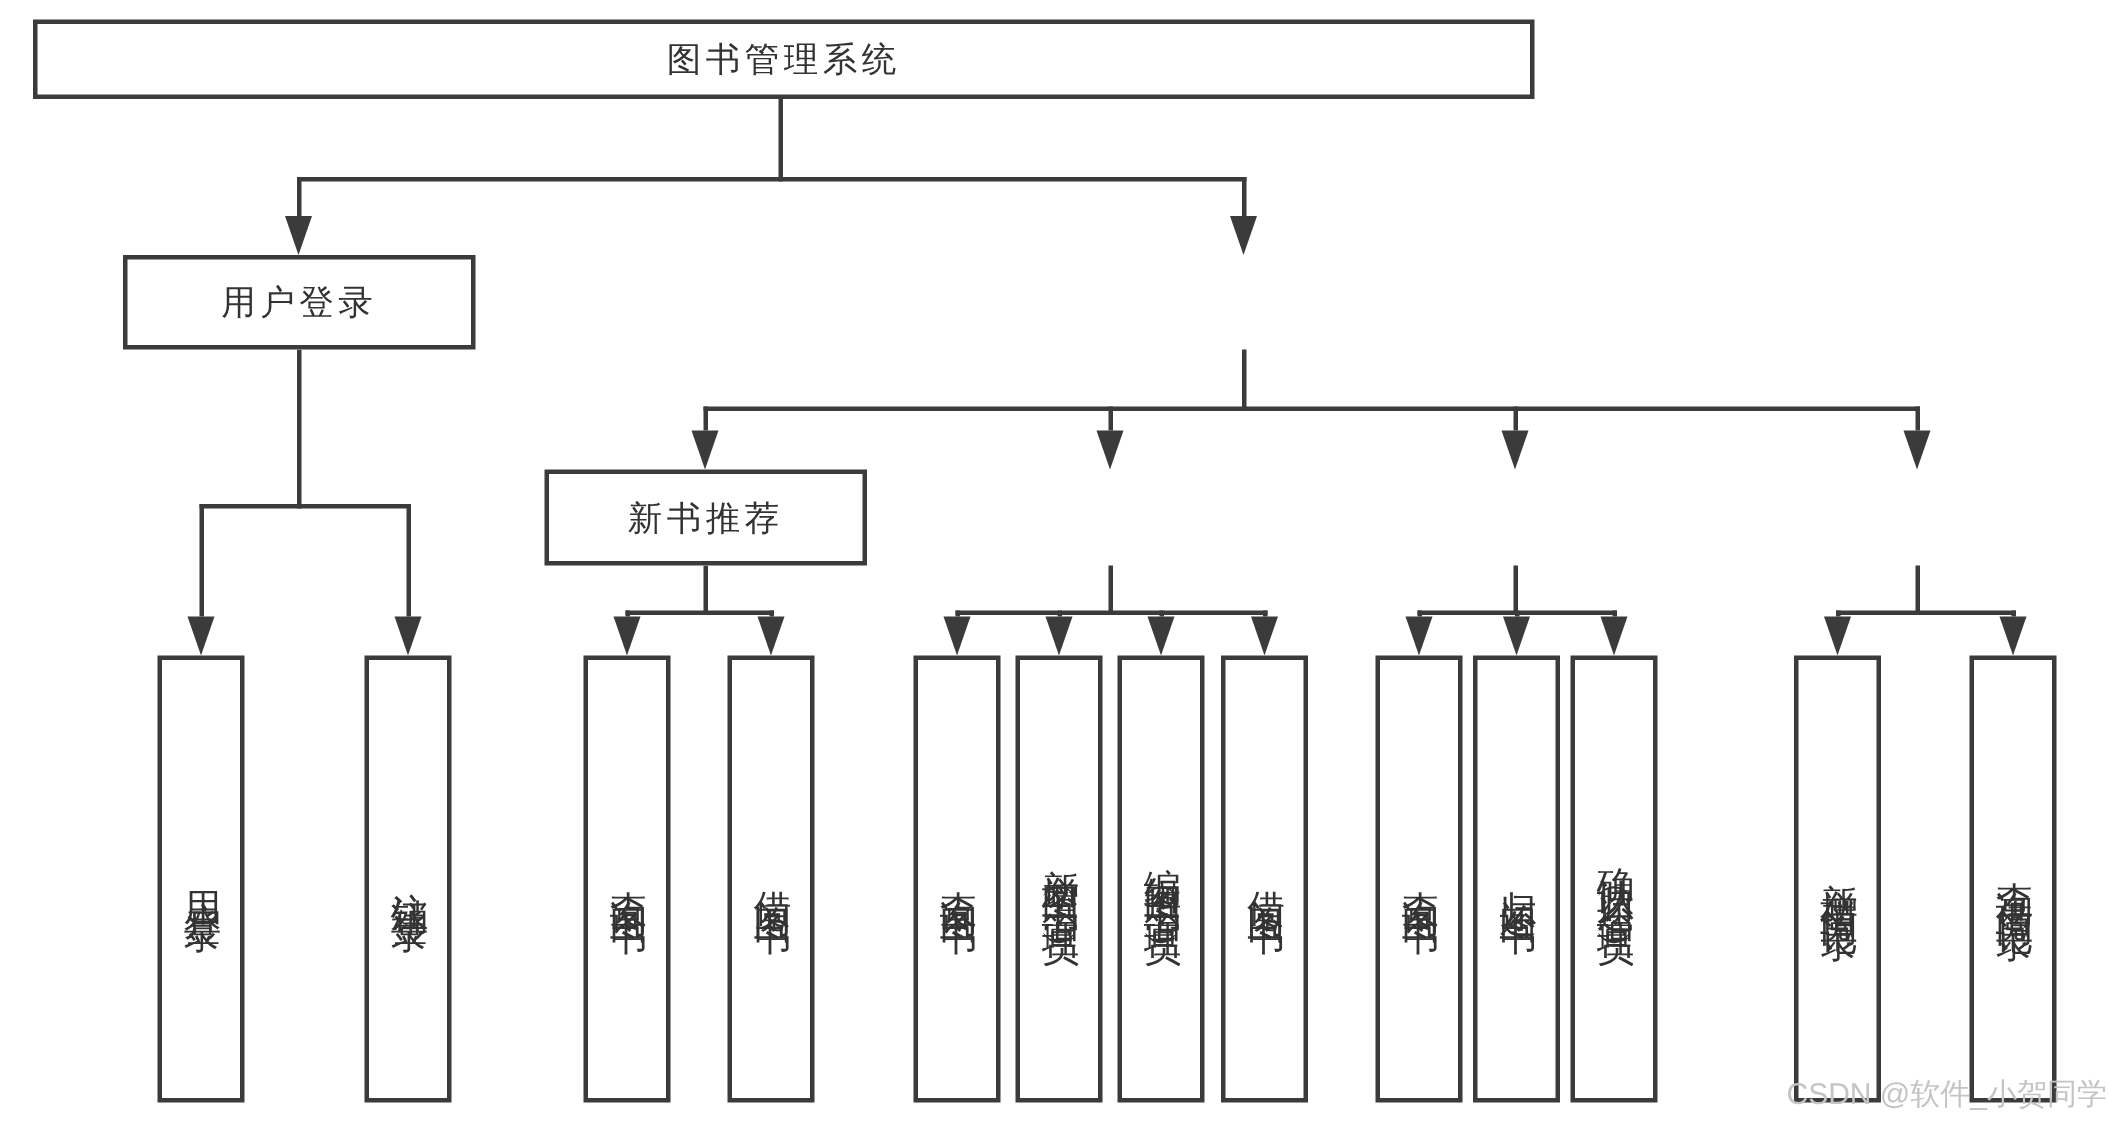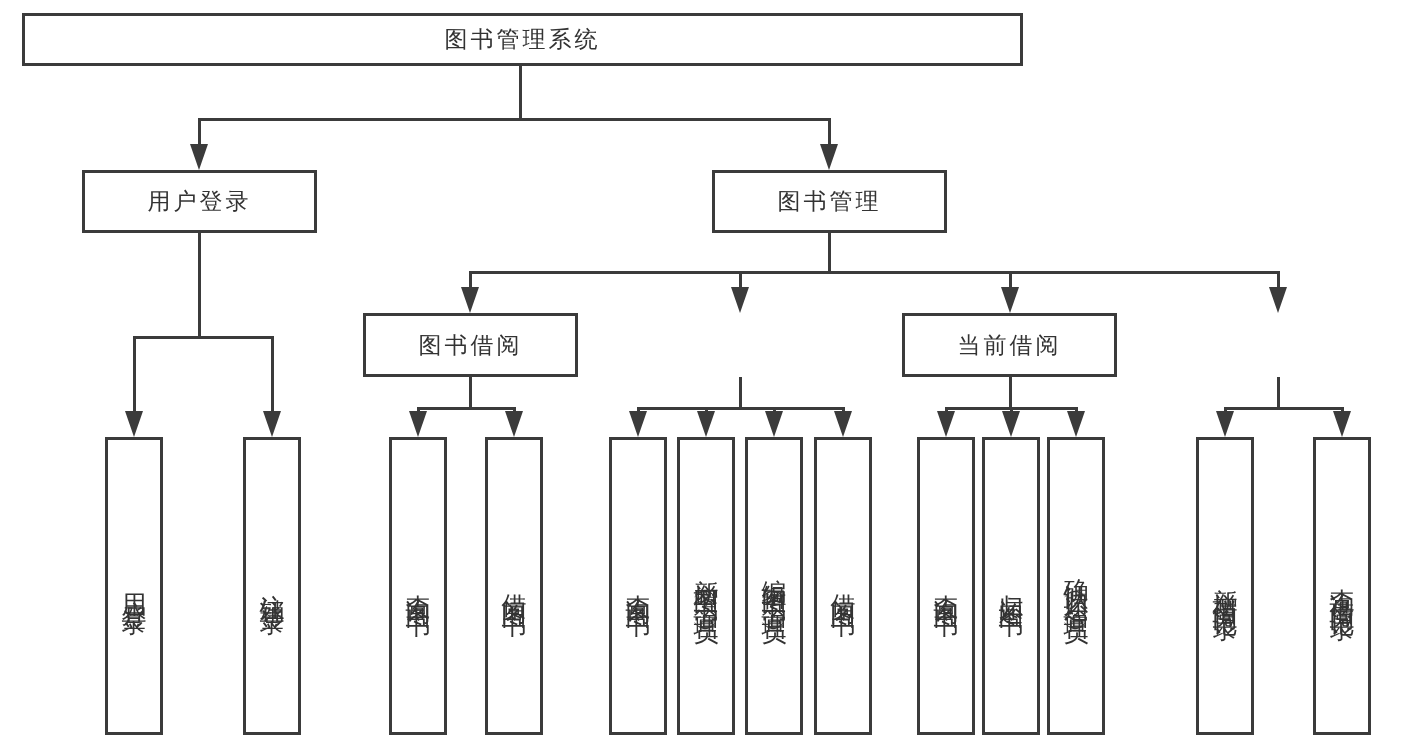--- a/index.html
+++ b/index.html
@@ -125,29 +125,23 @@
       <div class="carrow" style="left: 1333px; top: 411px;"></div>
     </div>
 
   <div class="node" style="left:22px;top:13px;width:1001px;height:53px">
     <span class="hlabel">图书管理系统</span>
   </div>
 
   <div class="node" style="left:82px;top:170px;width:235px;height:63px">
     <span class="hlabel">用户登录</span>
   </div>
-  <div class="node" style="left:712px;top:170px;width:235px;height:63px">
-    <span class="hlabel">图书管理</span>
-  </div>
 
   <div class="node" style="left:363px;top:313px;width:215px;height:64px">
-    <span class="hlabel">图书借阅</span>
-  </div>
-  <div class="node" style="left:902px;top:313px;width:215px;height:64px">
-    <span class="hlabel">当前借阅</span>
+    <span class="hlabel">新书推荐</span>
   </div>
 
   <div class="node leaf" style="left:105px">
     <span class="vlabel">用户登录</span>
   </div>
   <div class="node leaf" style="left:243px">
     <span class="vlabel">注销登录</span>
   </div>
 
   <div class="node leaf" style="left:389px">
@@ -180,14 +174,15 @@
     <span class="vlabel">确认归还（管理员）</span>
   </div>
 
   <div class="node leaf" style="left:1196px">
     <span class="vlabel">新增借阅记录</span>
   </div>
   <div class="node leaf" style="left:1313px">
     <span class="vlabel">查询借阅记录</span>
   </div>
 
+  <div class="watermark">CSDN @软件_小贺同学</div>
 
 </div>
 
 </body></html>

